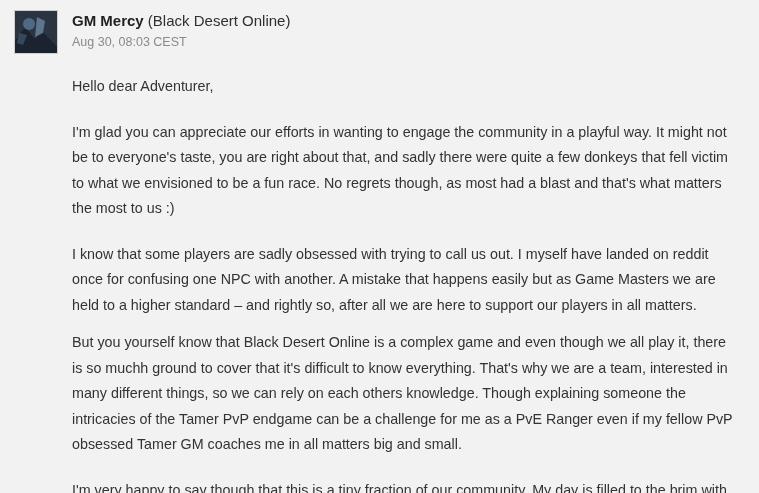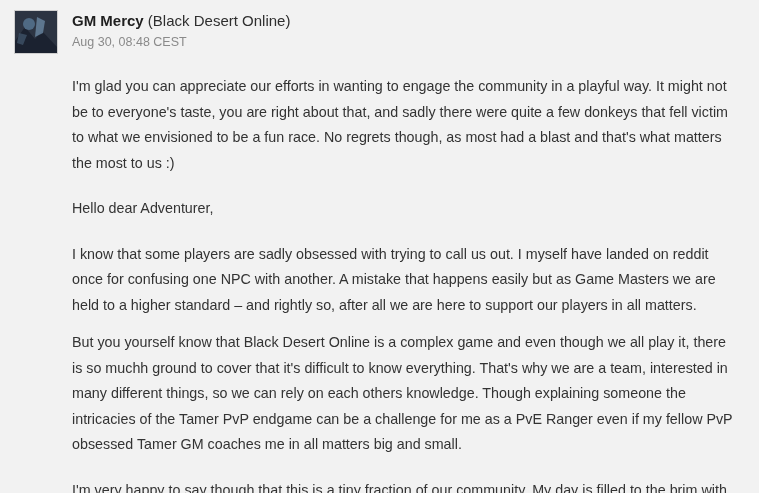--- a/index.html
+++ b/index.html
@@ -92,25 +92,25 @@
         <path d="M0 30 L10 16 L20 28 L27 20 L42 36 L42 42 L0 42 Z" fill="#1b2230"></path>
         <circle cx="14" cy="13" r="6" fill="#4f6a84"></circle>
         <path d="M22 6 L30 10 L28 22 L20 26 Z" fill="#6e8ca8" opacity="0.75"></path>
         <path d="M4 22 L12 24 L8 34 L2 32 Z" fill="#3e5368" opacity="0.8"></path>
       </svg>
     </div>
     <div class="header-text">
       <div class="author-line">
         <span class="author-name">GM Mercy</span><span class="author-game"> (Black Desert Online)</span>
       </div>
-      <div class="timestamp">Aug 30, 08:48 CEST</div>
+      <div class="timestamp">Aug 30, 08:03 CEST</div>
     </div>
   </div>
 
   <div class="post-body">
+    <p>Hello dear Adventurer,</p>
     <p>I'm glad you can appreciate our efforts in wanting to engage the community in a playful way. It might not be to everyone's taste, you are right about that, and sadly there were quite a few donkeys that fell victim to what we envisioned to be a fun race. No regrets though, as most had a blast and that's what matters the most to us :)</p>
-    <p>Hello dear Adventurer,</p>
     <p class="tight">I know that some players are sadly obsessed with trying to call us out. I myself have landed on reddit once for confusing one NPC with another. A mistake that happens easily but as Game Masters we are held to a higher standard – and rightly so, after all we are here to support our players in all matters.</p>
     <p>But you yourself know that Black Desert Online is a complex game and even though we all play it, there is so muchh ground to cover that it's difficult to know everything. That's why we are a team, interested in many different things, so we can rely on each others knowledge. Though explaining someone the intricacies of the Tamer PvP endgame can be a challenge for me as a PvE Ranger even if my fellow PvP obsessed Tamer GM coaches me in all matters big and small.</p>
     <p>I'm very happy to say though that this is a tiny fraction of our community. My day is filled to the brim with positive and pleasant interactions that make me proud to be a part of this fabulous community of the best MMO there is (in my opinion :D)</p>
   </div>
 
 </div>
 
 </body></html>

